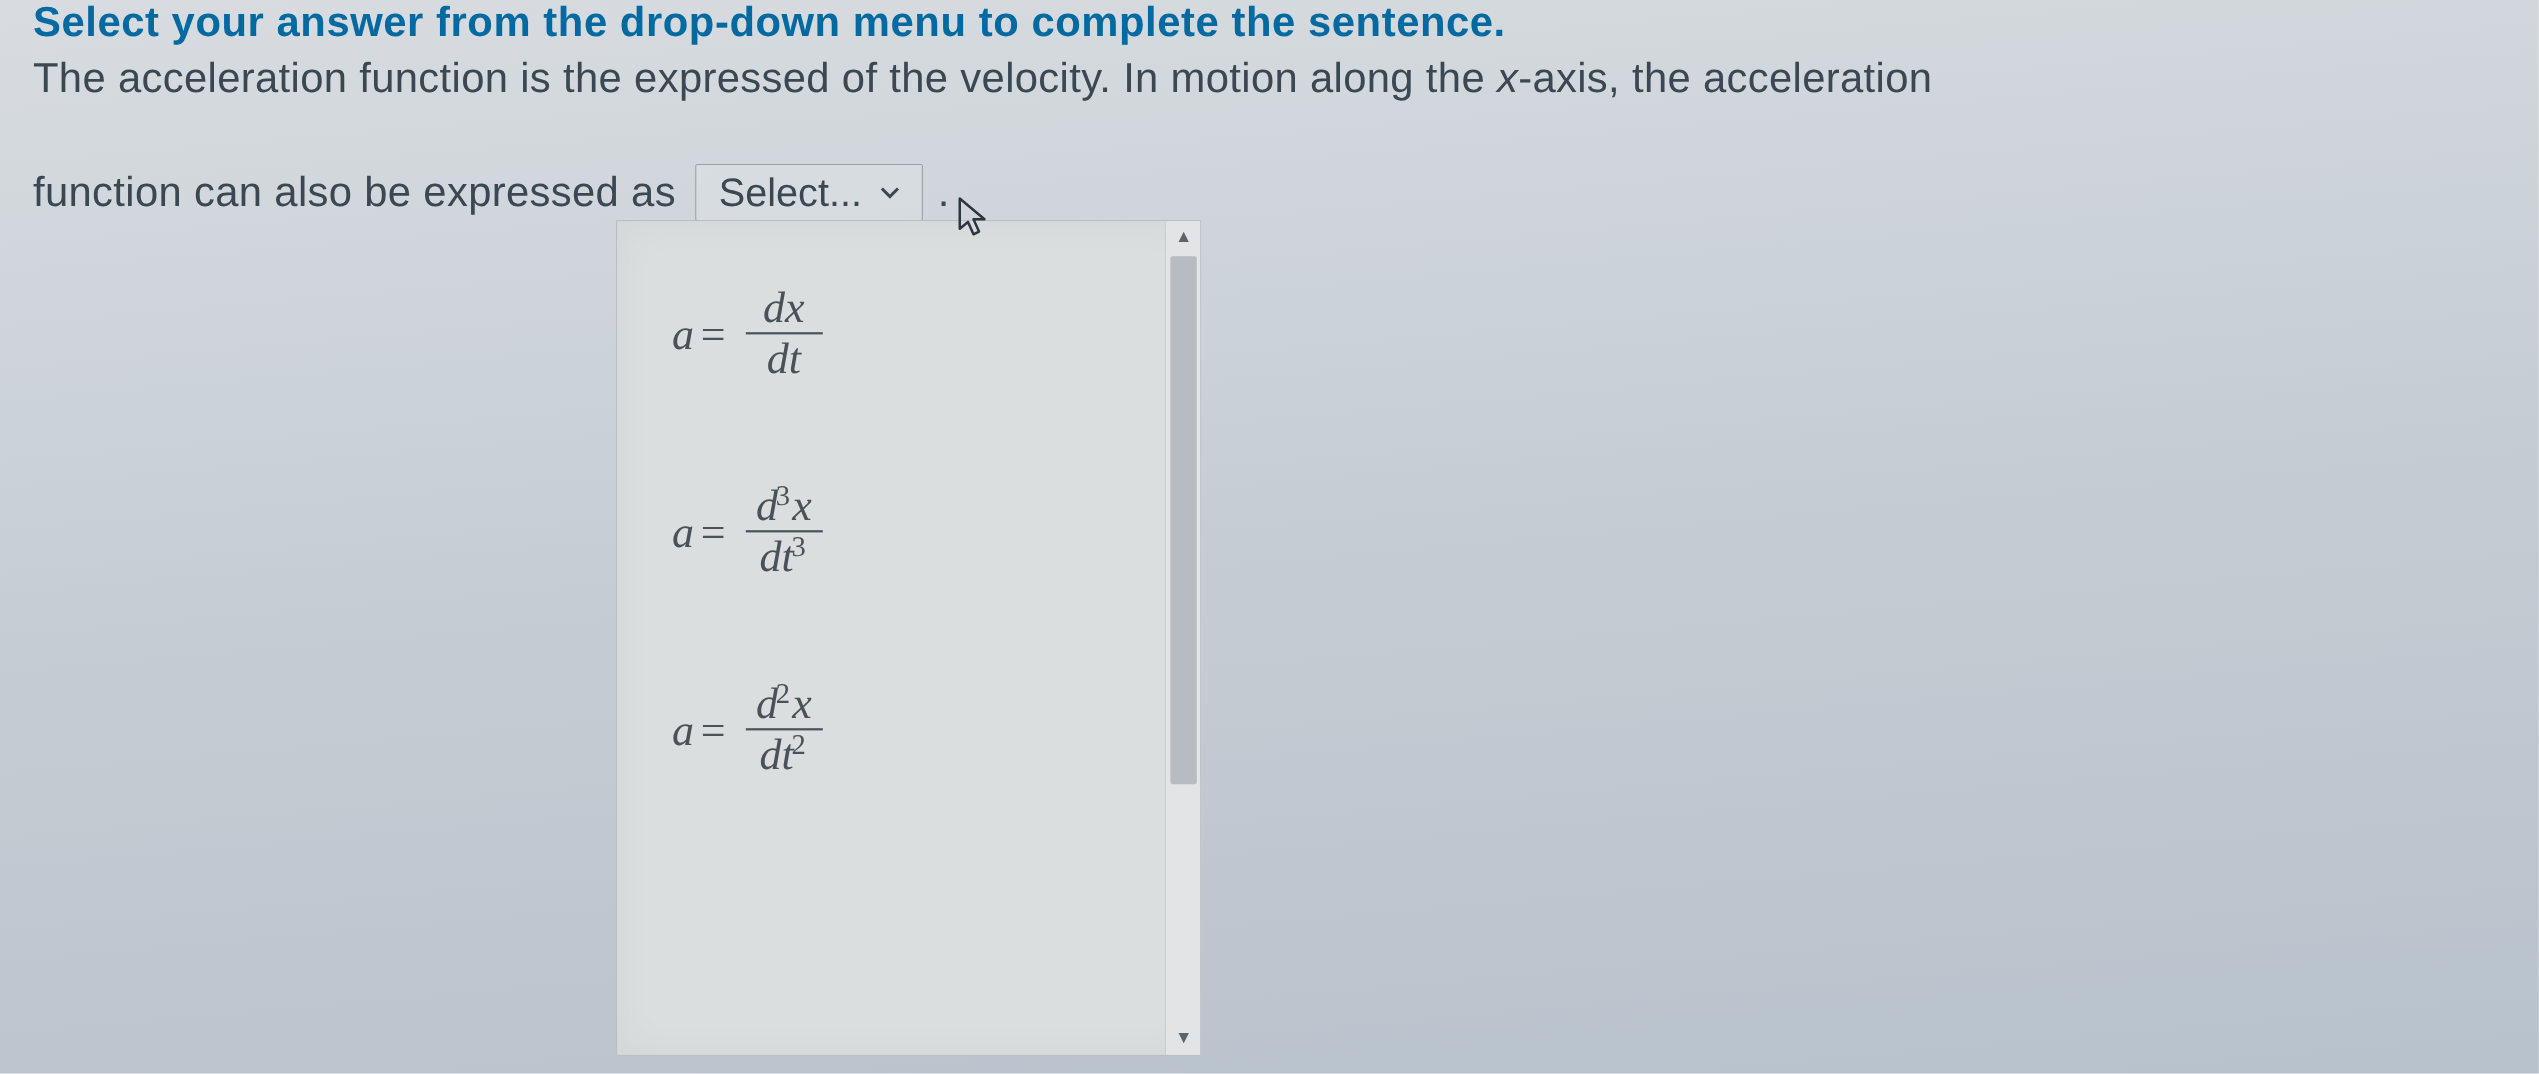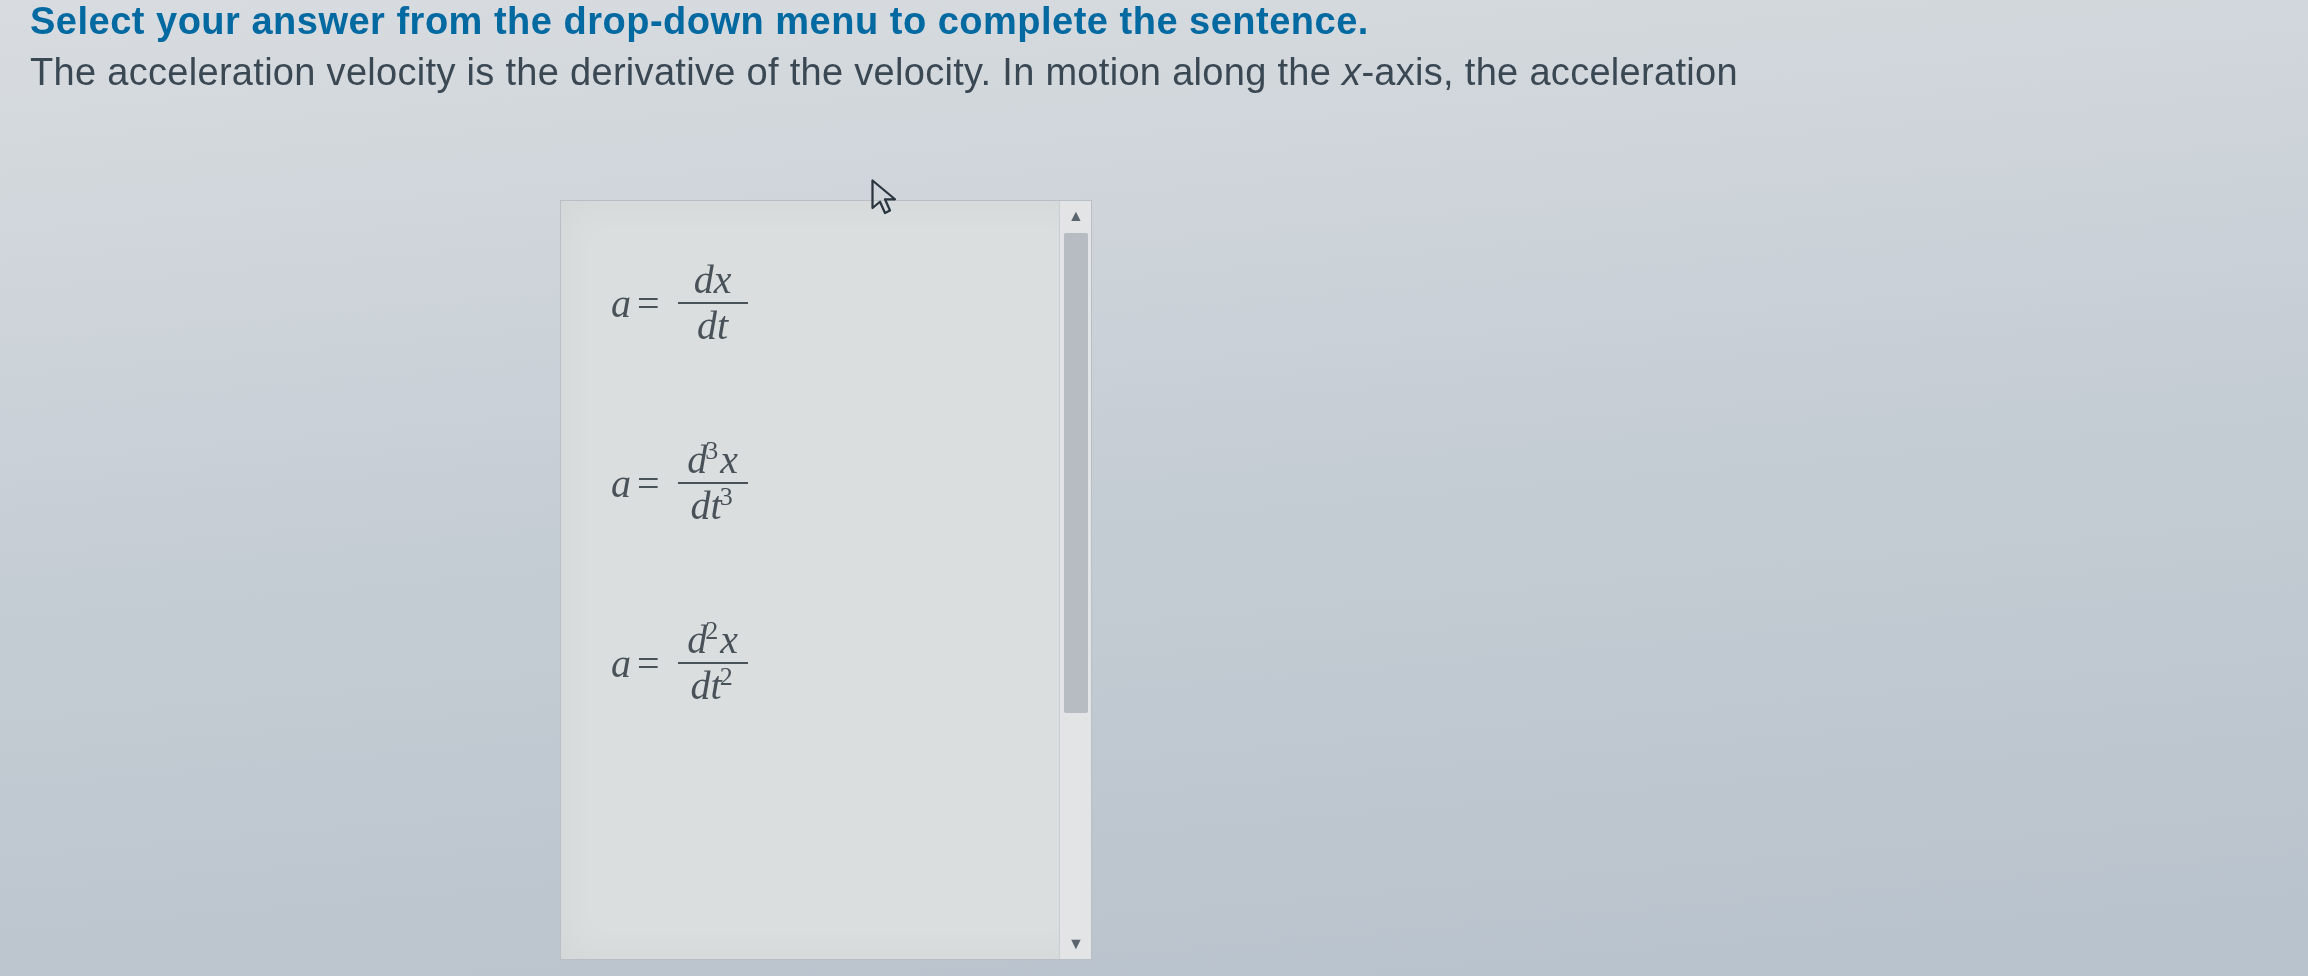--- a/index.html
+++ b/index.html
@@ -185,21 +185,31 @@
       border-radius: 2px;
       cursor: pointer;
     }
   </style>
 </head>
 <body>
 
 <div class="content">
   <div class="instruction">Select your answer from the drop-down menu to complete the sentence.</div>
   <div class="question-line1">
-    <span>The acceleration velocity is the derivative of the velocity.  In motion along the </span><span class="italic">x</span><span>-axis, the acceleration</span>
+    <span>The acceleration function is the expressed of the velocity.  In motion along the </span><span class="italic">x</span><span>-axis, the acceleration</span>
+  </div>
+  <div class="question-line2-wrap">
+    <span class="question-line2">function can also be expressed as</span>
+    <span class="select-box">
+      <span class="select-label">Select...</span>
+      <svg class="chevron" viewBox="0 0 24 24" fill="none" stroke="#3a4854" stroke-width="3">
+        <polyline points="4,8 12,16 20,8"></polyline>
+      </svg>
+    </span>
+    <span class="period">.</span>
   </div>
 </div>
 
 <svg class="cursor-icon" viewBox="0 0 24 32">
   <path d="M2 2 L2 24 L8 19 L12 28 L16 26 L12 17 L20 17 Z" fill="none" stroke="#2a3540" stroke-width="1.8" stroke-linejoin="round"></path>
 </svg>
 
 <div class="dropdown">
   <div class="dropdown-inner">
 

